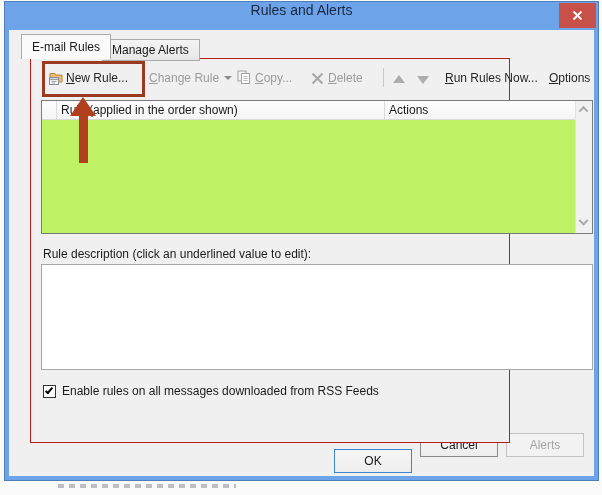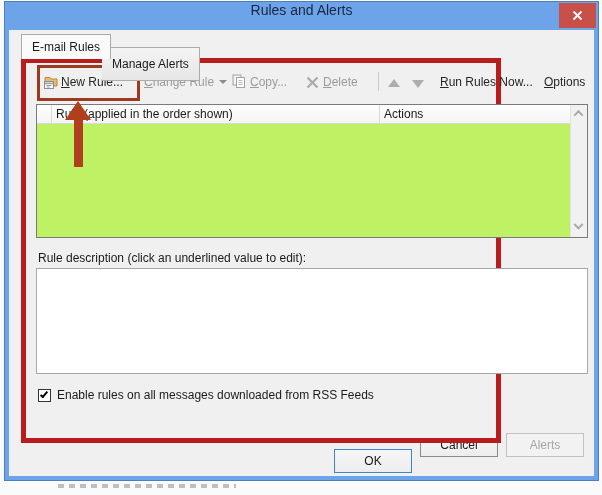--- a/index.html
+++ b/index.html
@@ -37,28 +37,28 @@
 
   
   .tab {
     position:absolute; display:flex; align-items:center; justify-content:center;
     border:1px solid #ABABAB; padding:0 10px; background:#ECECEC; cursor:pointer;
   }
   .tab.active {
     left:12px; top:4px; height:25px; background:#FAFAFA; border-bottom:none; z-index:3;
   }
   .tab.inactive {
-    left:93px; top:17px; height:34px; border-left:none; z-index:2;
+    left:93px; top:9px; height:22px; border-left:none; z-index:2;
     background:linear-gradient(#F4F4F4,#E6E6E6);
   }
 
   
   .tabpage {
-    position:absolute; left:12px; top:28px; width:480px; height:385px;
-    border:5px solid #b91c1c; background:#F0F0F0; z-index:1;
+    position:absolute; left:21px; top:28px; width:480px; height:385px;
+    border:1px solid #b91c1c; background:#F0F0F0; z-index:1;
   }
 
   
   .tb-item { position:absolute; top:12px; white-space:nowrap; cursor:pointer; }
   .tb-label { color:#262626; }
   .tb-item.disabled, .tb-item.disabled .tb-label { color:#9B9B9B; cursor:default; }
   .tb-icon { position:absolute; top:11px; }
   .caret-down {
     display:inline-block; width:0; height:0; margin-left:5px; vertical-align:2px;
     border-left:4px solid transparent; border-right:4px solid transparent; border-top:4px solid #8C8C8C;

